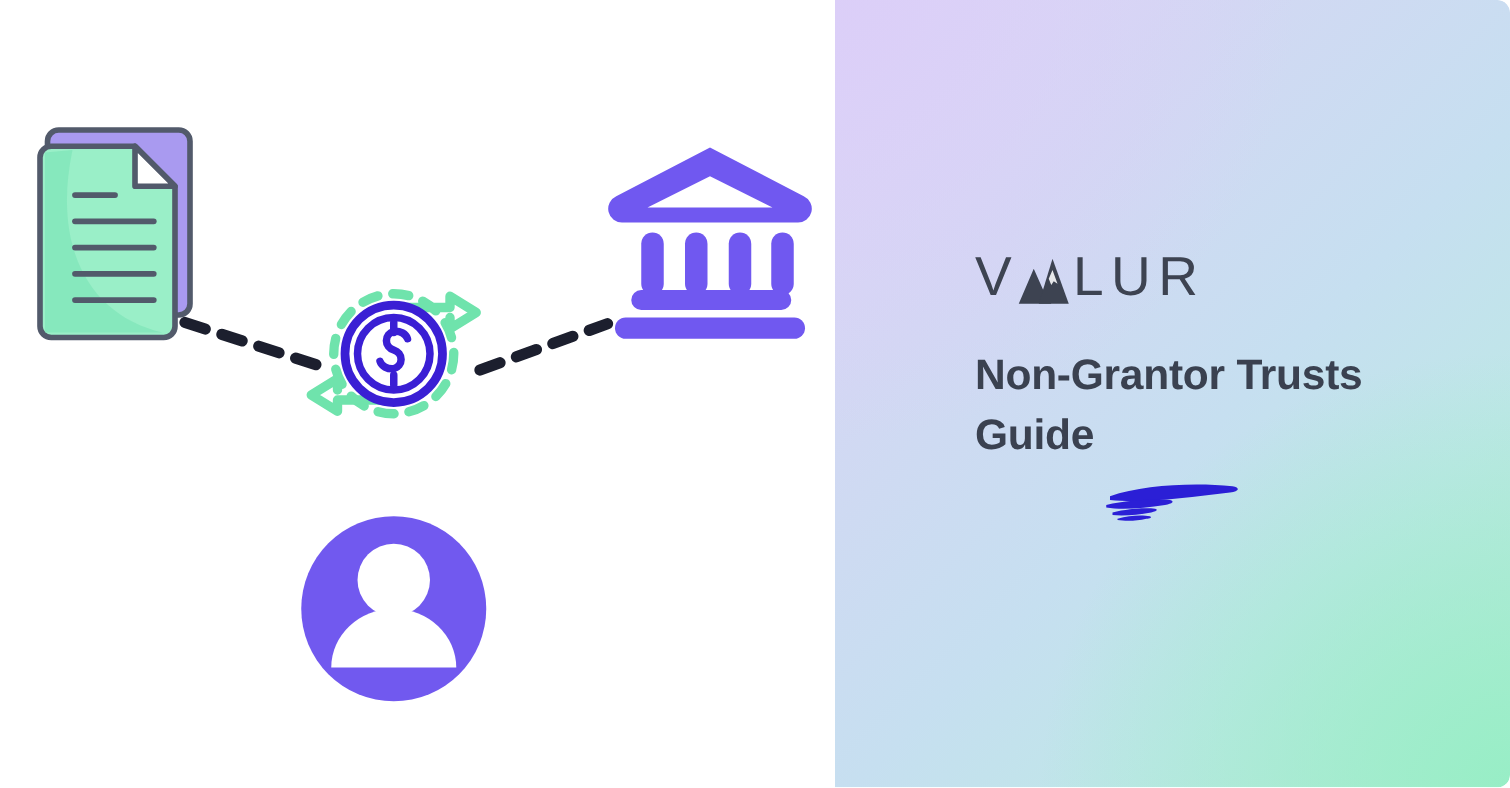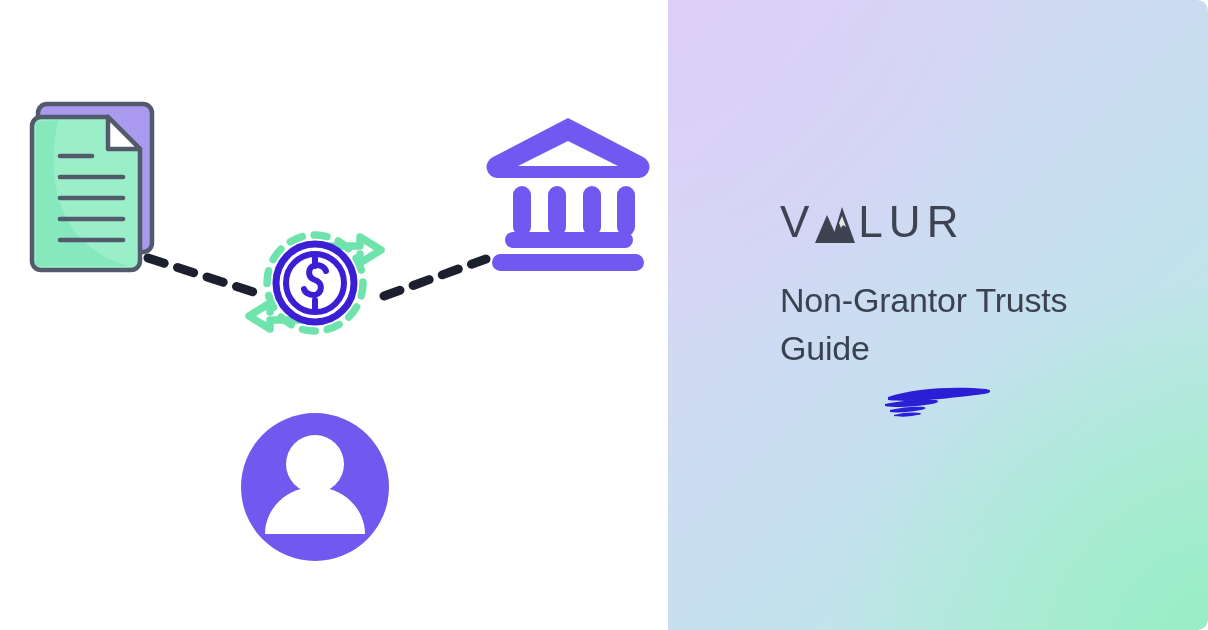--- a/index.html
+++ b/index.html
@@ -85,21 +85,21 @@
     margin: 0 1px 0 -4px;
     position: relative;
     top: 1px;
   }
   .logo-mark svg { display: block; }
 
   .headline {
     margin-top: 28px;
     font-size: 34px;
     line-height: 1.42;
-    font-weight: normal;
+    font-weight: bold;
     color: #3a4150;
     letter-spacing: -0.2px;
     max-width: 360px;
   }
 
   .swoosh {
     margin-top: 6px;
     margin-left: 100px;
     width: 130px;
     height: 44px;

